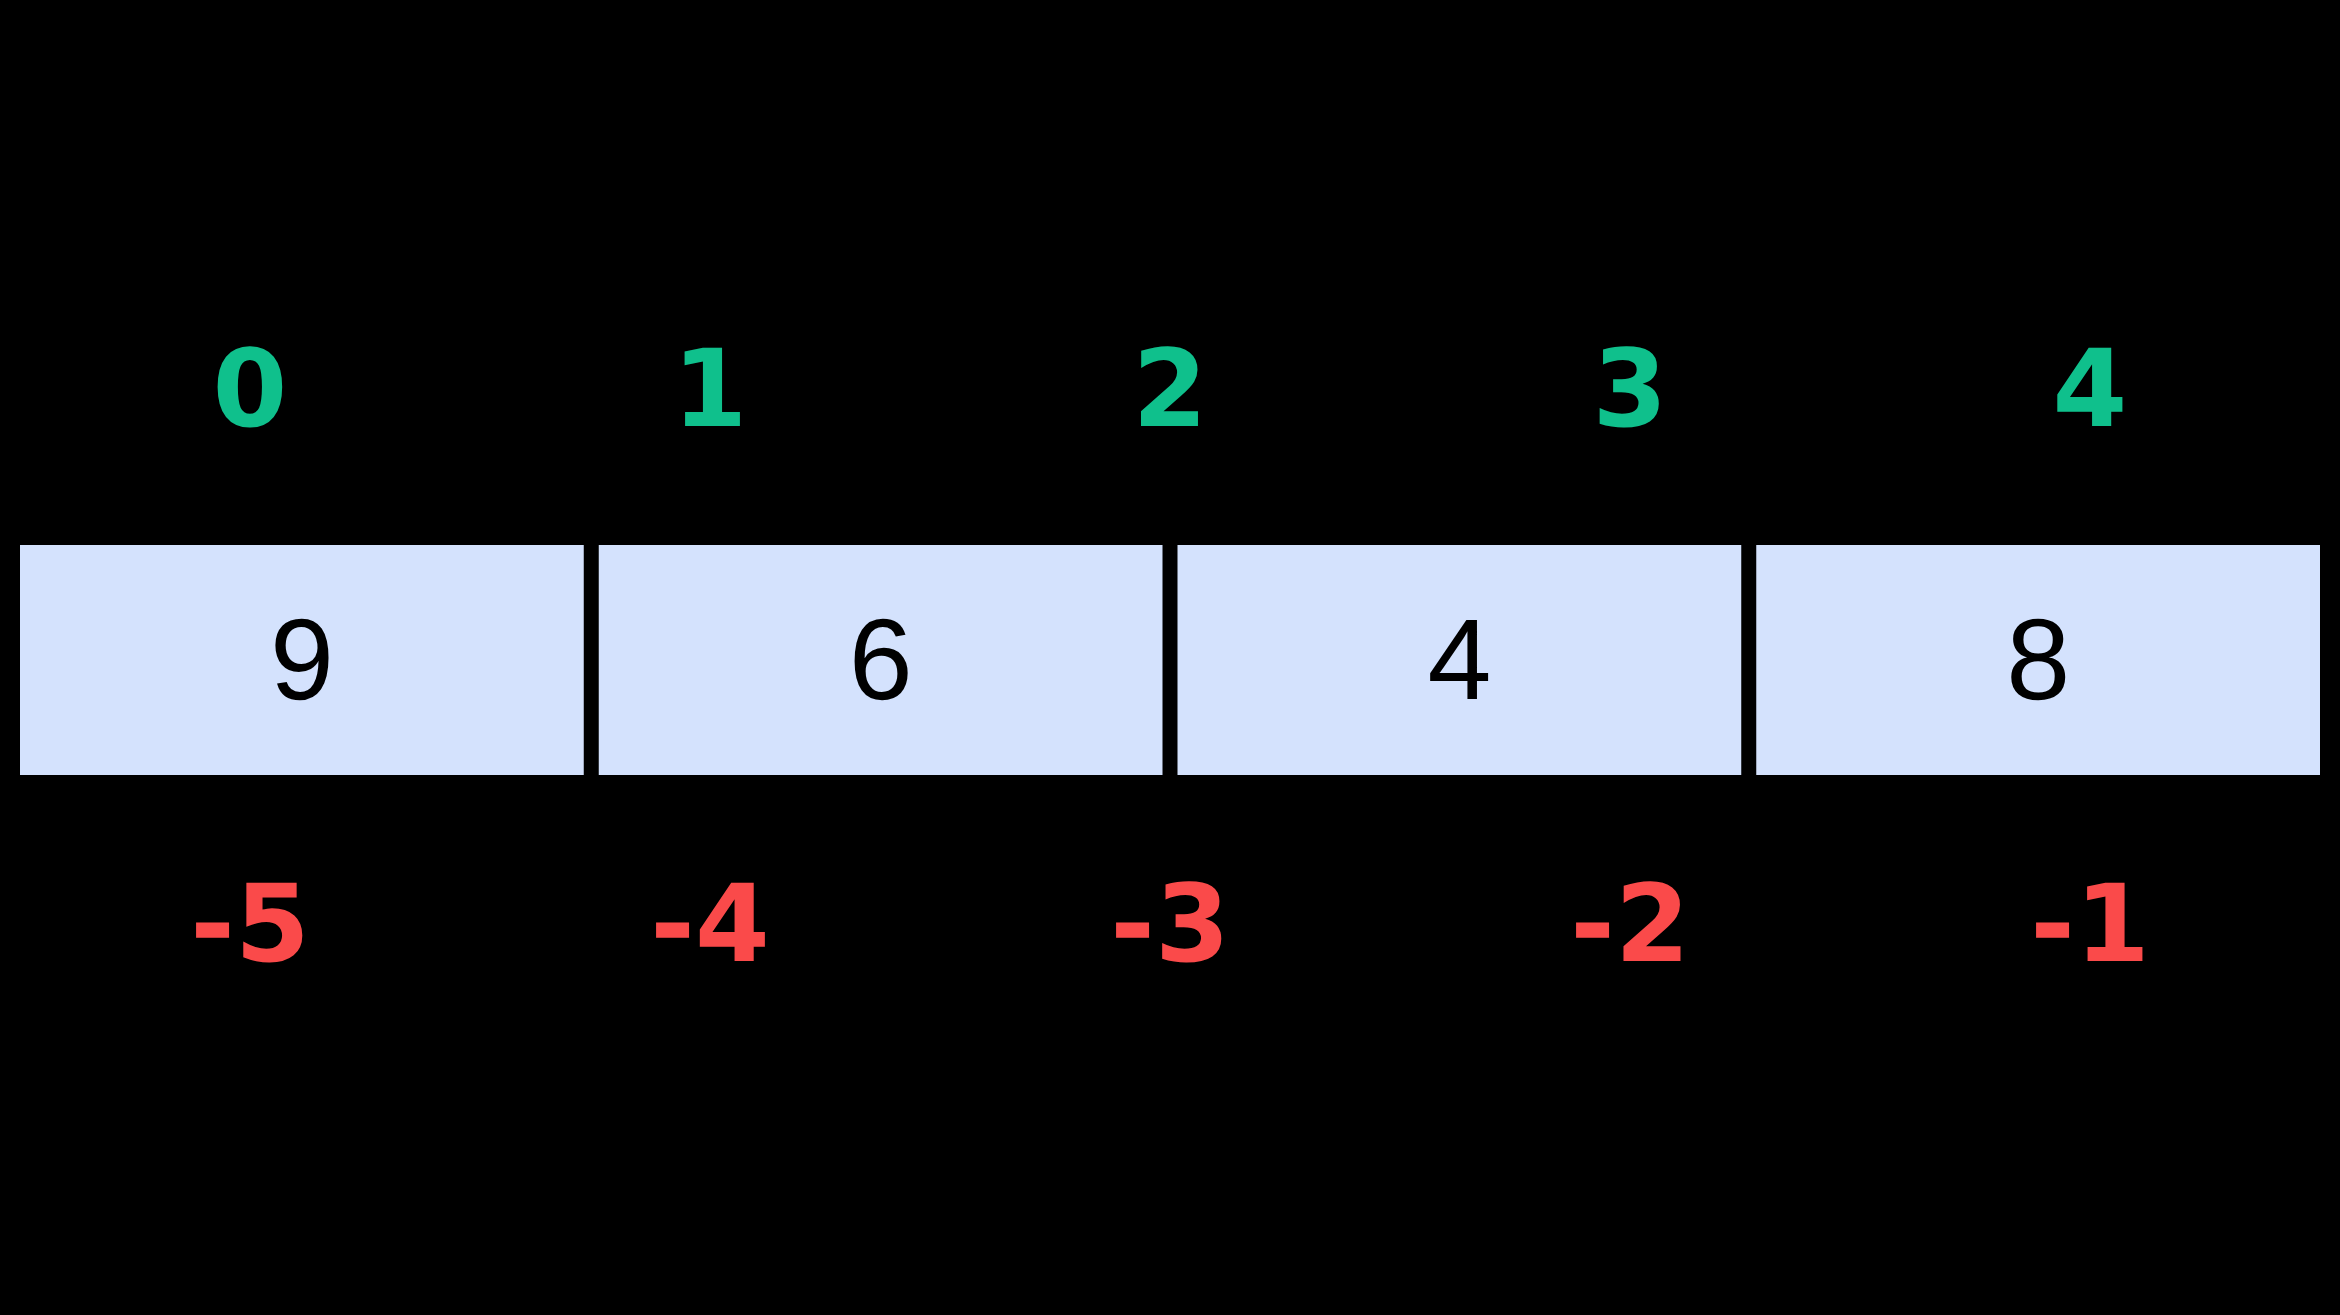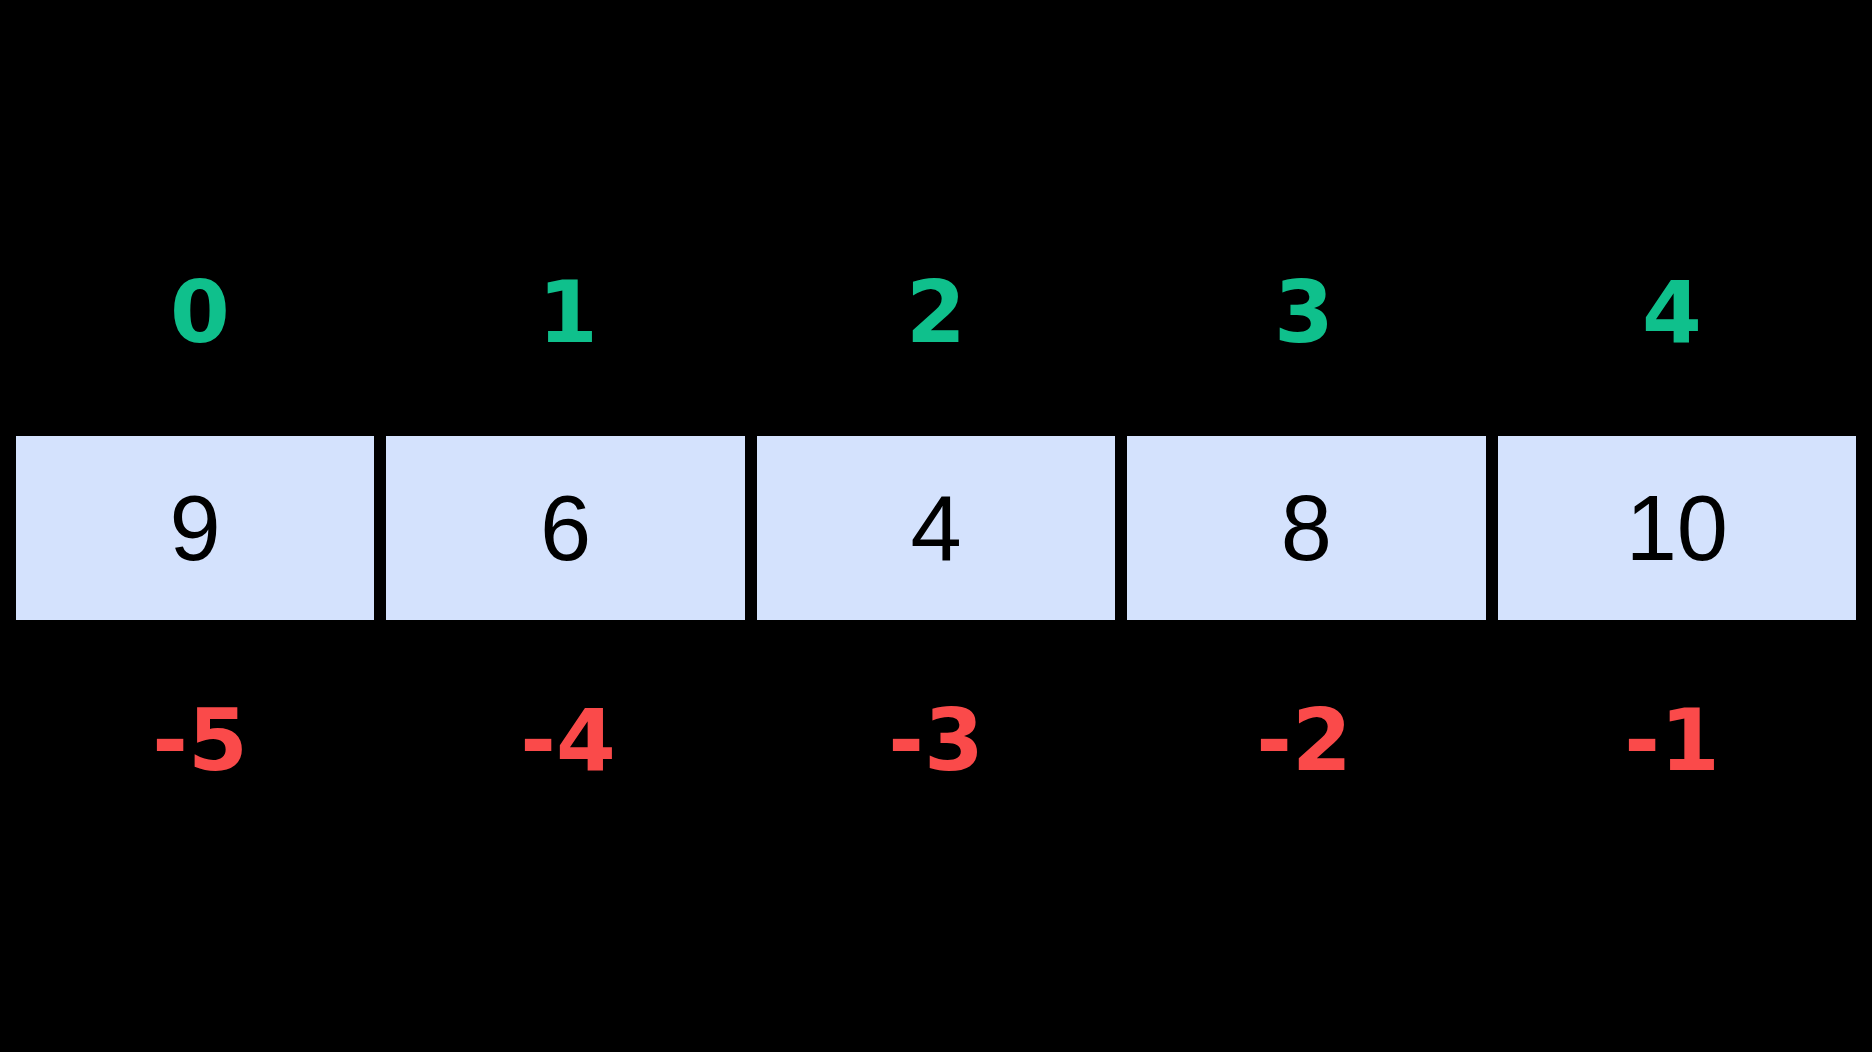--- a/index.html
+++ b/index.html
@@ -125,23 +125,20 @@
     </div>
     <div class="array-cell">
       <span class="array-value">6</span>
     </div>
     <div class="array-cell">
       <span class="array-value">4</span>
     </div>
     <div class="array-cell">
       <span class="array-value">8</span>
     </div>
-    <div class="array-cell">
-      <span class="array-value">10</span>
-    </div>
   </div>
 
   <div class="negindex-row">
     <div class="negindex-cell">
       <span class="negindex-label">-5</span>
     </div>
     <div class="negindex-cell">
       <span class="negindex-label">-4</span>
     </div>
     <div class="negindex-cell">

